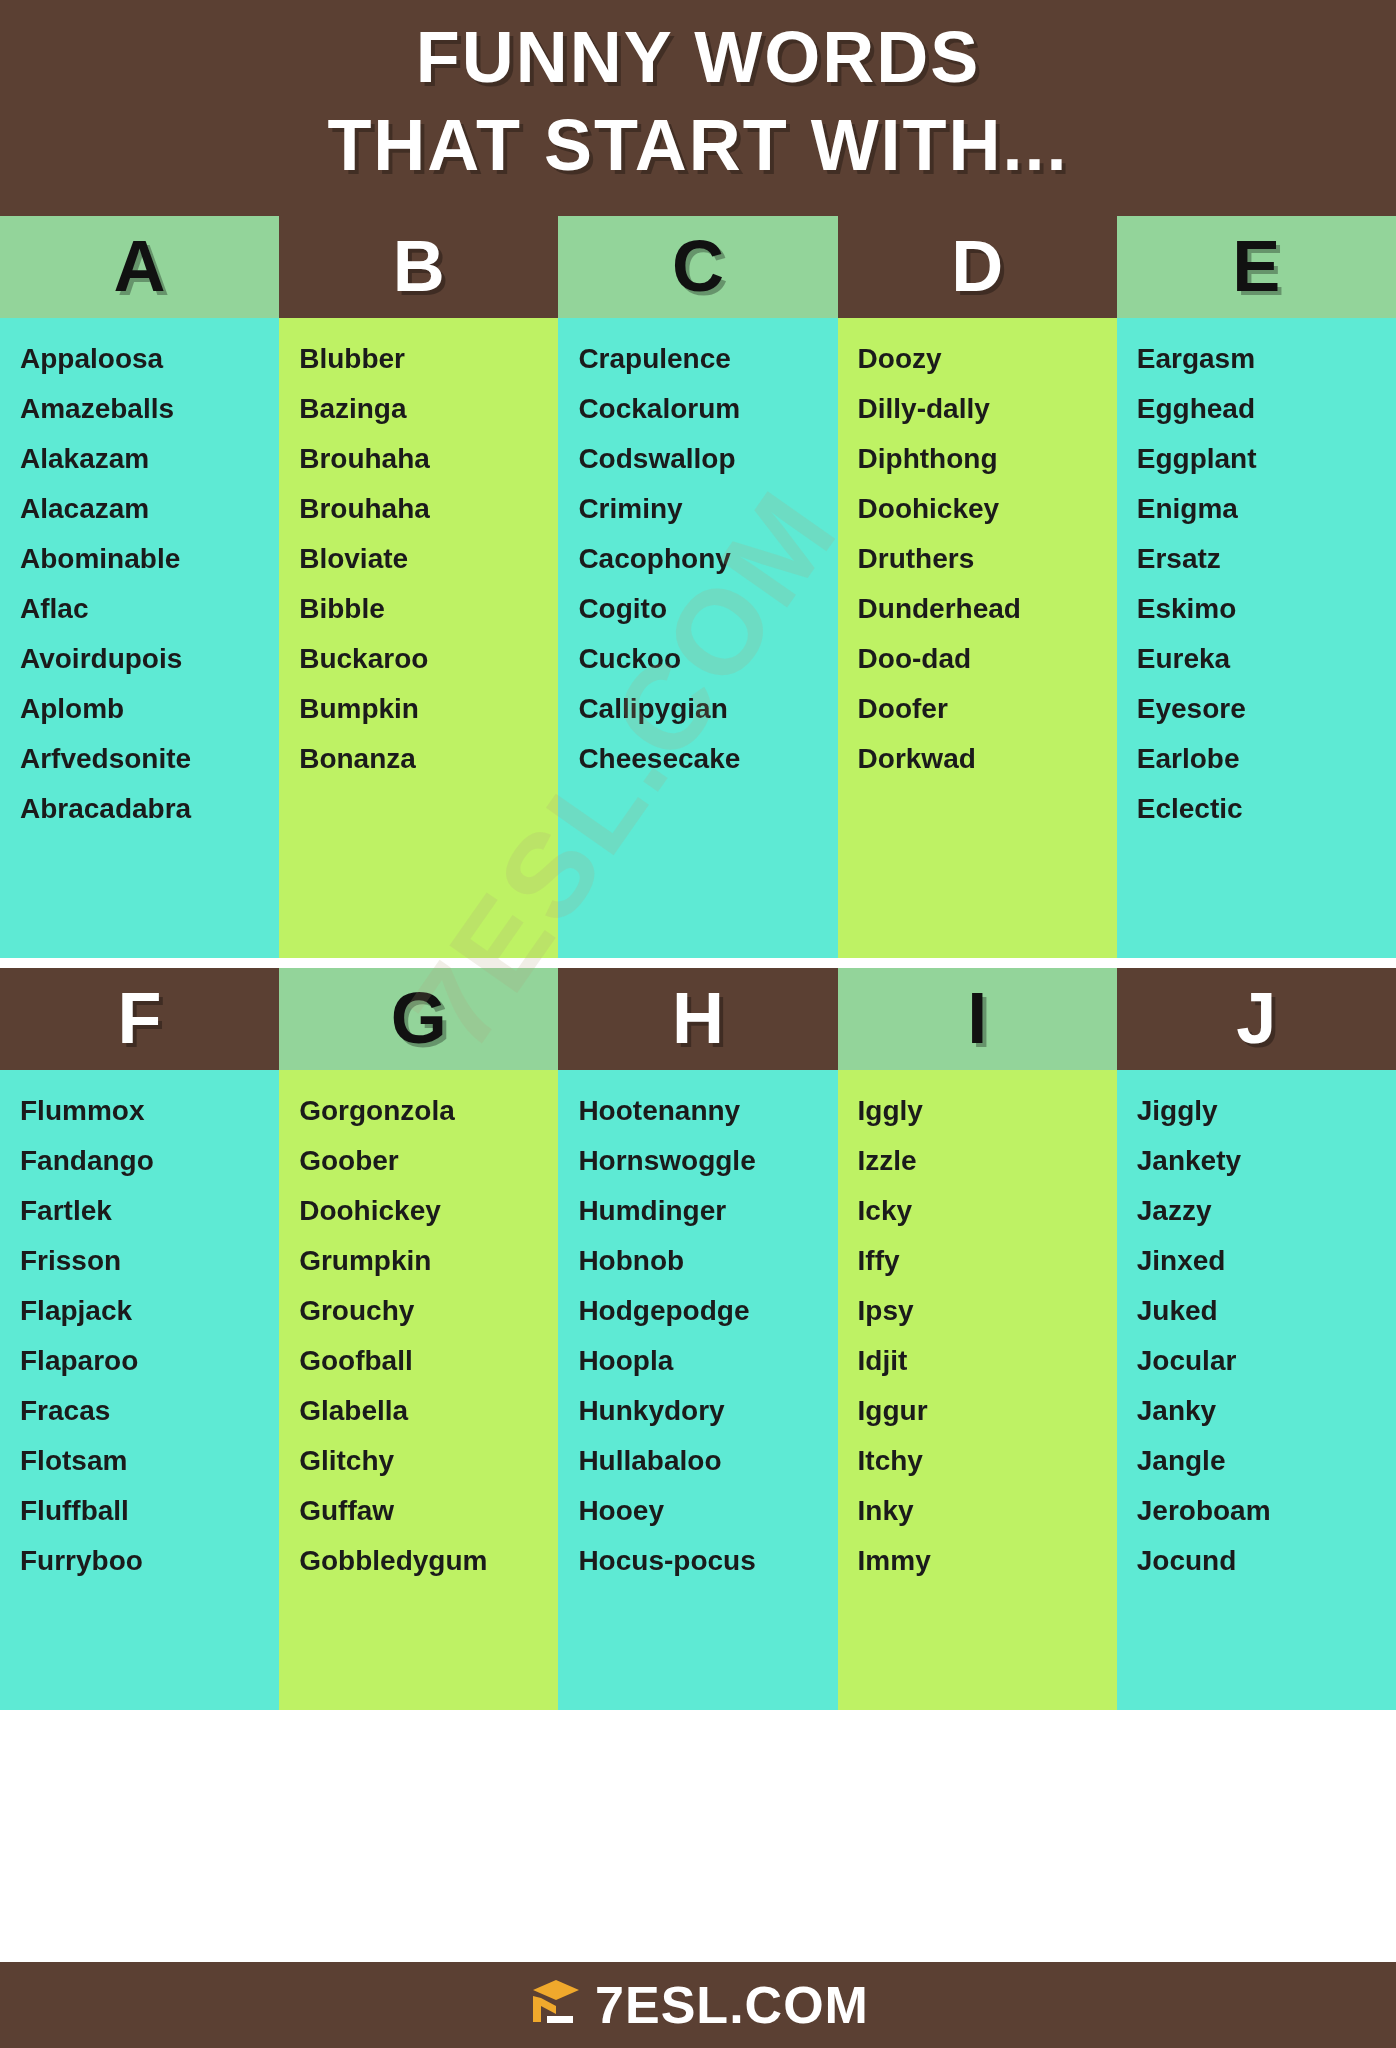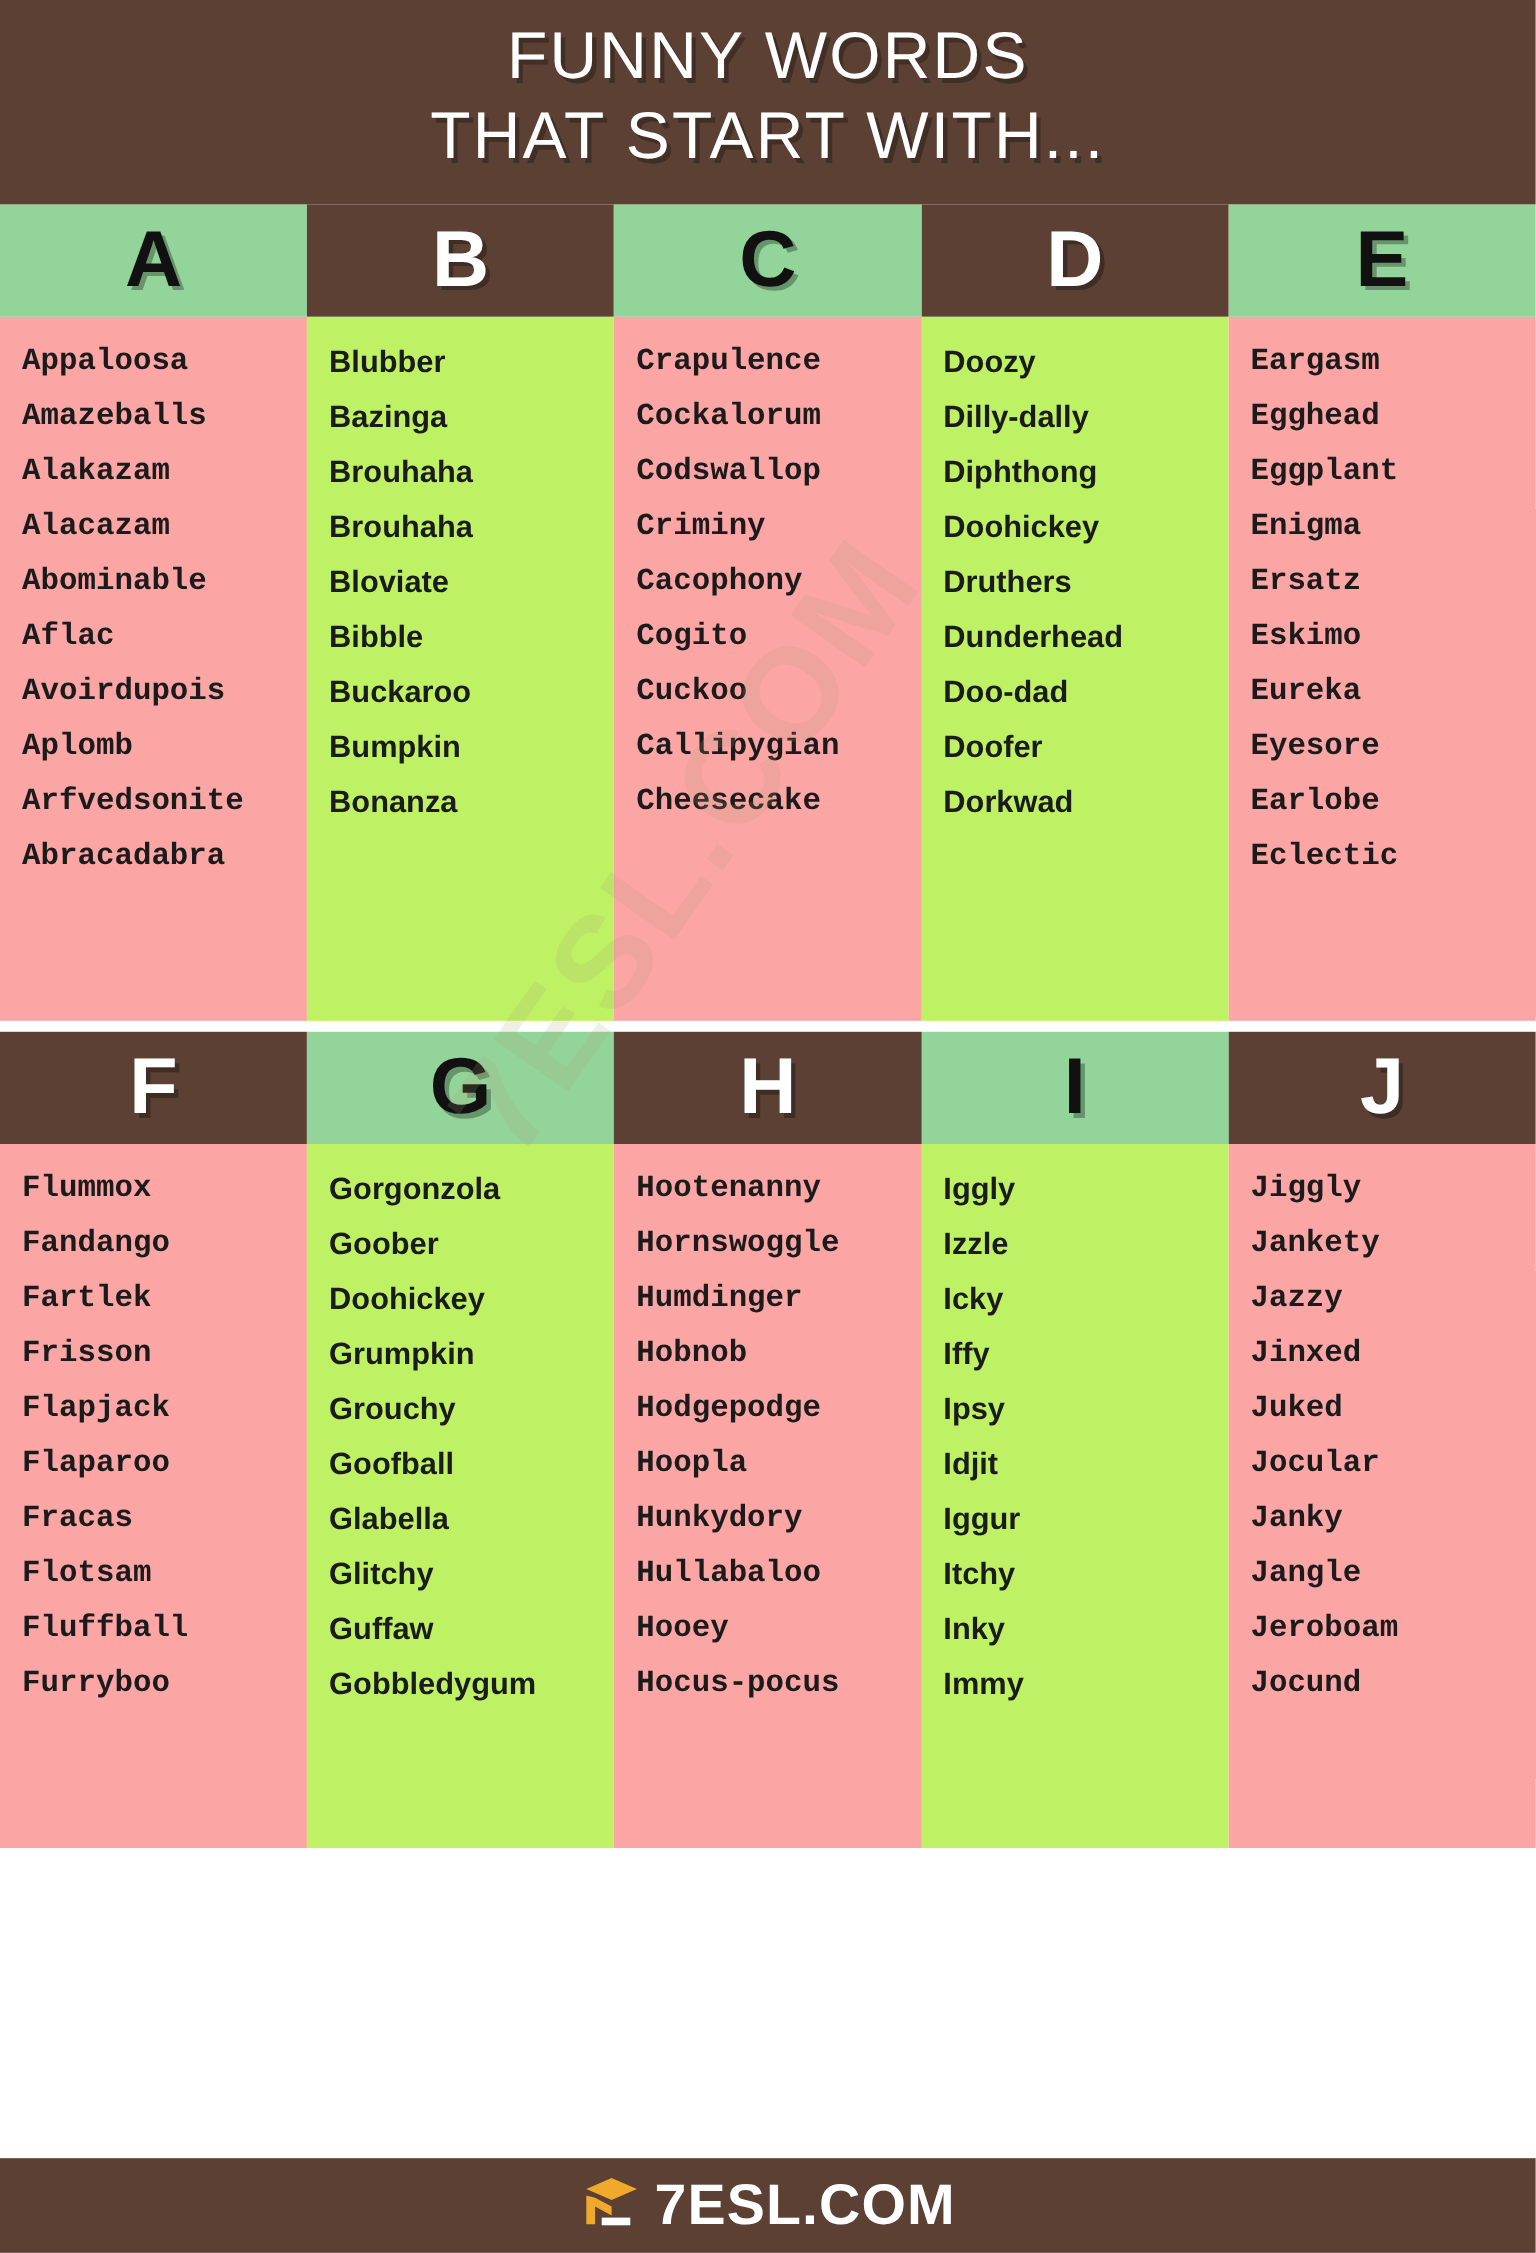--- a/index.html
+++ b/index.html
@@ -25,22 +25,22 @@
 
   
   .header {
     background: #5b4033;
     color: #ffffff;
     text-align: center;
     padding: 14px 0 26px 0;
     flex: 0 0 auto;
   }
   .header .line {
-    font-size: 60px;
-    font-weight: normal;
+    font-size: 72px;
+    font-weight: bold;
     letter-spacing: 2px;
     line-height: 1.22;
     text-transform: uppercase;
     text-shadow: 4px 4px 0 rgba(0,0,0,0.28);
   }
 
   
   .section {
     display: flex;
     width: 100%;
@@ -73,22 +73,21 @@
     display: flex;
     width: 100%;
   }
   .words-col {
     width: 20%;
     box-sizing: border-box;
     padding: 16px 0 18px 0;
     min-height: 640px;
   }
   .words-col.peach {
-    background: #fca5a5;
-    font-family: Liberation Mono, monospace;
+    background: #5eead4;
   }
   .words-col.white {
     background: #bef264;
   }
   .word {
     font-size: 28px;
     font-weight: bold;
     color: #1b1b1b;
     line-height: 1;
     padding: 11px 0;

